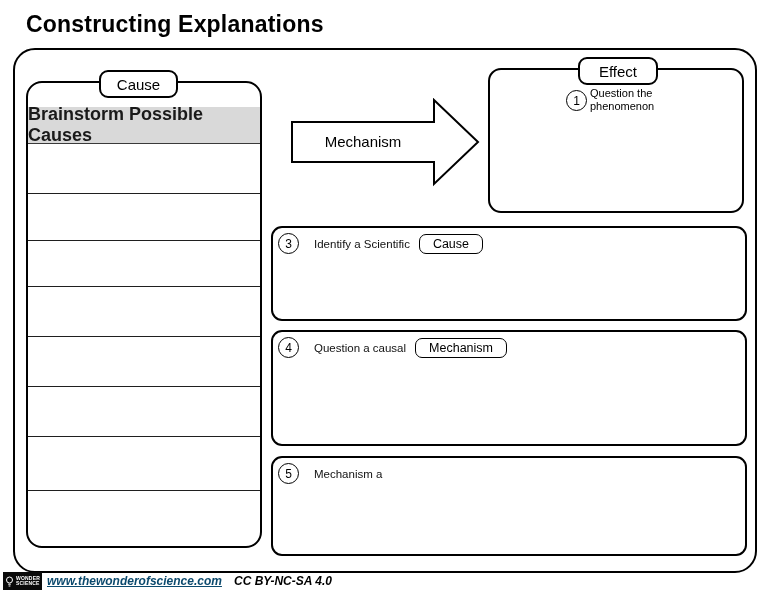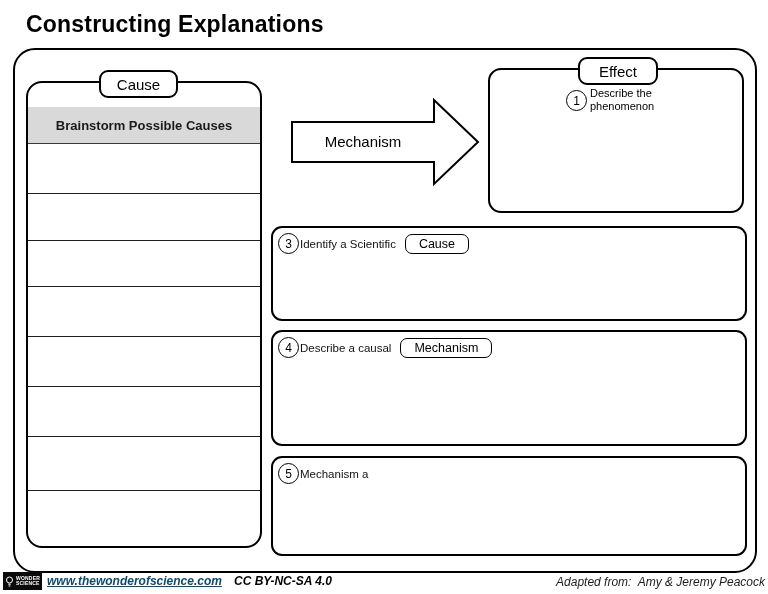--- a/index.html
+++ b/index.html
@@ -18,21 +18,21 @@
   
   .cause-box{
     position:absolute;left:26px;top:81px;width:232px;height:463px;
     border:2px solid #000;border-radius:16px;background:#fff;
     display:flex;flex-direction:column;overflow:hidden;
   }
   .cause-spacer{height:24px;flex:0 0 auto;}
   .cause-header{
     flex:0 0 auto;height:36px;background:#d9d9d9;border-bottom:1px solid #3a3a3a;
     display:flex;align-items:center;justify-content:center;
-    font-size:13px;font-weight:bold;color:#1a1a1a;text-align:center;
+    font-size:18px;font-weight:bold;color:#1a1a1a;
   }
   .cause-rows{flex:1;display:flex;flex-direction:column;}
   .cause-row{border-bottom:1px solid #1f1f1f;}
   .cause-row:nth-child(1){height:49px;}
   .cause-row:nth-child(2){height:46px;}
   .cause-row:nth-child(3){height:45px;}
   .cause-row:nth-child(4){height:49px;}
   .cause-row:nth-child(5){height:49px;}
   .cause-row:nth-child(6){height:49px;}
   .cause-row:nth-child(7){height:53px;}
@@ -61,21 +61,21 @@
   .effect-step-text{margin-left:3px;font-size:11px;line-height:13px;white-space:pre-line;}
   
   .step-box{
     position:absolute;left:271px;width:472px;border:2px solid #000;
     border-radius:11px;background:#fff;
   }
   .step-box-3{top:226px;height:91px;}
   .step-box-4{top:330px;height:112px;}
   .step-box-5{top:456px;height:96px;}
   .step-head{display:flex;align-items:center;padding:5px 0 0 5px;}
-  .step-label{margin-left:1px;font-size:11.5px;color:#111;}
+  .step-label{margin-left:15px;font-size:11.5px;color:#111;}
   .chip{
     margin-left:9px;border:1.6px solid #000;border-radius:7px;background:#fff;
     padding:2px 13px;font-size:12.5px;display:inline-flex;align-items:center;
   }
   
   .logo{
     position:absolute;left:3px;top:572px;width:39px;height:18px;background:#0a0a0a;
     display:flex;align-items:center;gap:2px;padding:0 2px;box-sizing:border-box;
   }
   .logo-text{color:#fff;font-size:5px;line-height:5px;font-weight:bold;letter-spacing:.2px;}
@@ -116,38 +116,38 @@
   <div class="tab cause-tab">Cause</div>
 
   <svg class="arrow-svg" width="192" height="90" viewBox="0 0 192 90">
     <polygon points="2,24 144,24 144,2 188,44 144,86 144,64 2,64" fill="#ffffff" stroke="#000000" stroke-width="2" stroke-linejoin="miter"></polygon>
     <text x="73" y="49" text-anchor="middle">Mechanism</text>
   </svg>
 
   <div class="effect-box">
     <div class="step-inline effect-step">
       <div class="num-circle">1</div>
-      <div class="effect-step-text">Describe the
+      <div class="effect-step-text">Question the
 phenomenon</div>
     </div>
   </div>
   <div class="tab effect-tab">Effect</div>
 
   <div class="step-box step-box-3">
     <div class="step-head">
       <div class="num-circle">3</div>
       <div class="step-label">Identify a Scientific</div>
       <div class="chip">Cause</div>
     </div>
   </div>
 
   <div class="step-box step-box-4">
     <div class="step-head">
       <div class="num-circle">4</div>
-      <div class="step-label">Describe a causal</div>
+      <div class="step-label">Question a causal</div>
       <div class="chip">Mechanism</div>
     </div>
   </div>
 
   <div class="step-box step-box-5">
     <div class="step-head">
       <div class="num-circle">5</div>
       <div class="step-label">Mechanism a</div>
     </div>
   </div>
@@ -158,15 +158,14 @@
       <line x1="3.2" y1="8.2" x2="5.8" y2="8.2" stroke="#ffffff" stroke-width="1"></line>
       <line x1="3.6" y1="10" x2="5.4" y2="10" stroke="#ffffff" stroke-width="1"></line>
     </svg>
     <div>
       <div class="logo-text">WONDER</div>
       <div class="logo-text">SCIENCE</div>
     </div>
   </div>
   <a class="footer-link" href="#">www.thewonderofscience.com</a>
   <div class="footer-license">CC BY-NC-SA 4.0</div>
-  <div class="footer-credit">Adapted from:  Amy &amp; Jeremy Peacock</div>
 
 </div>
 
 </body></html>

